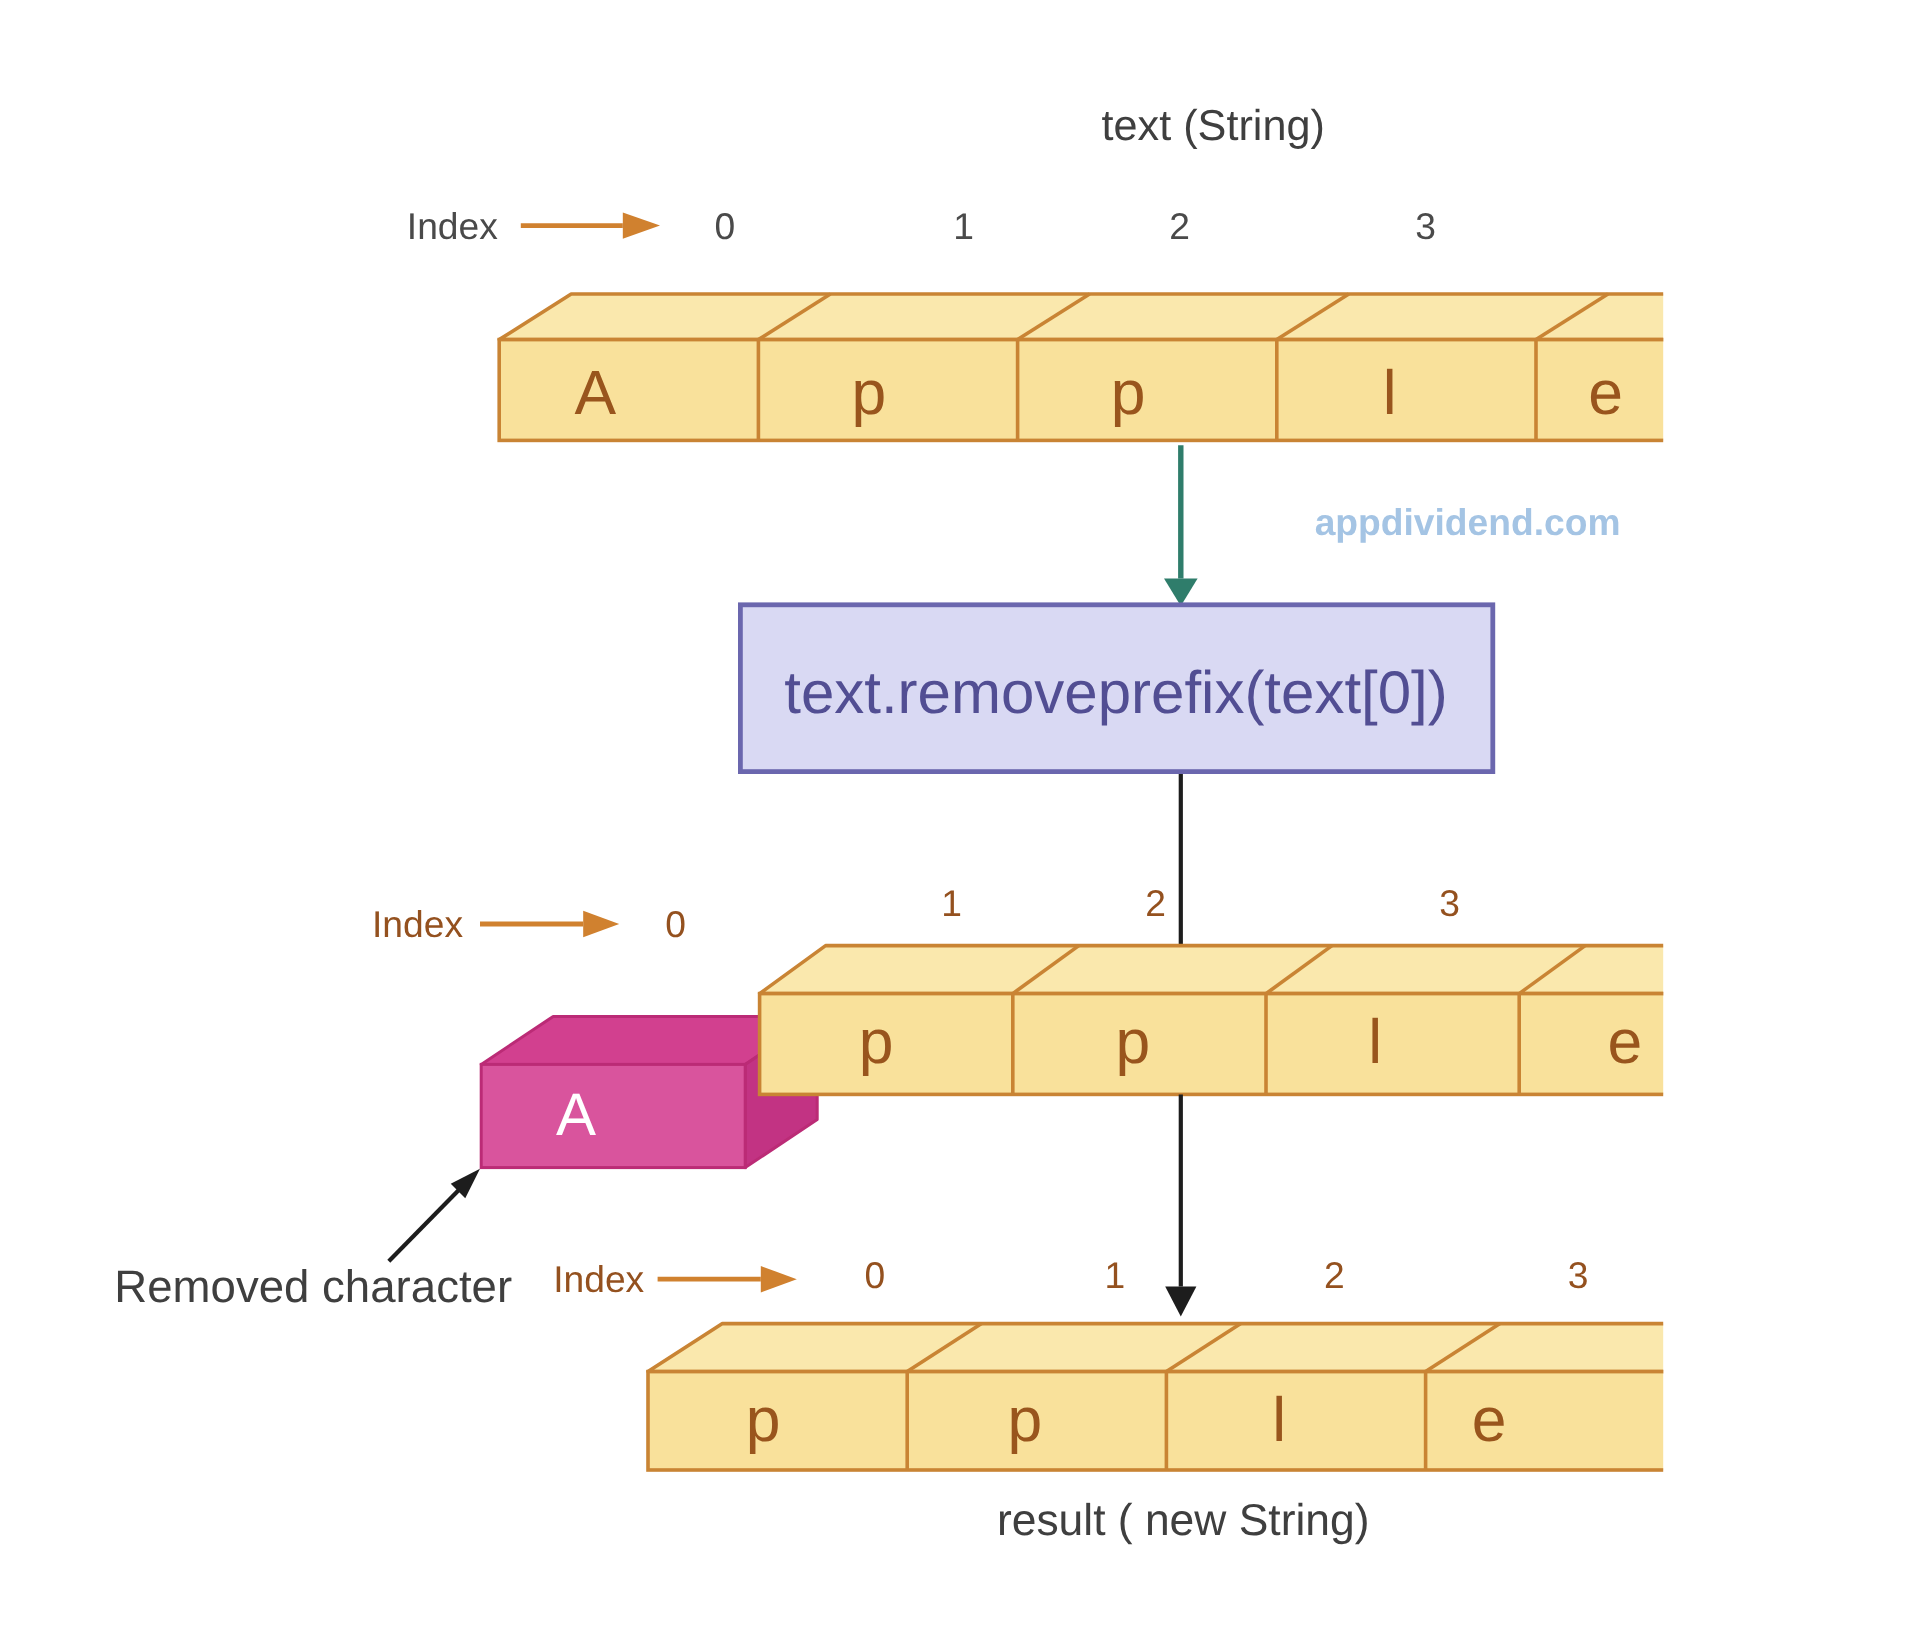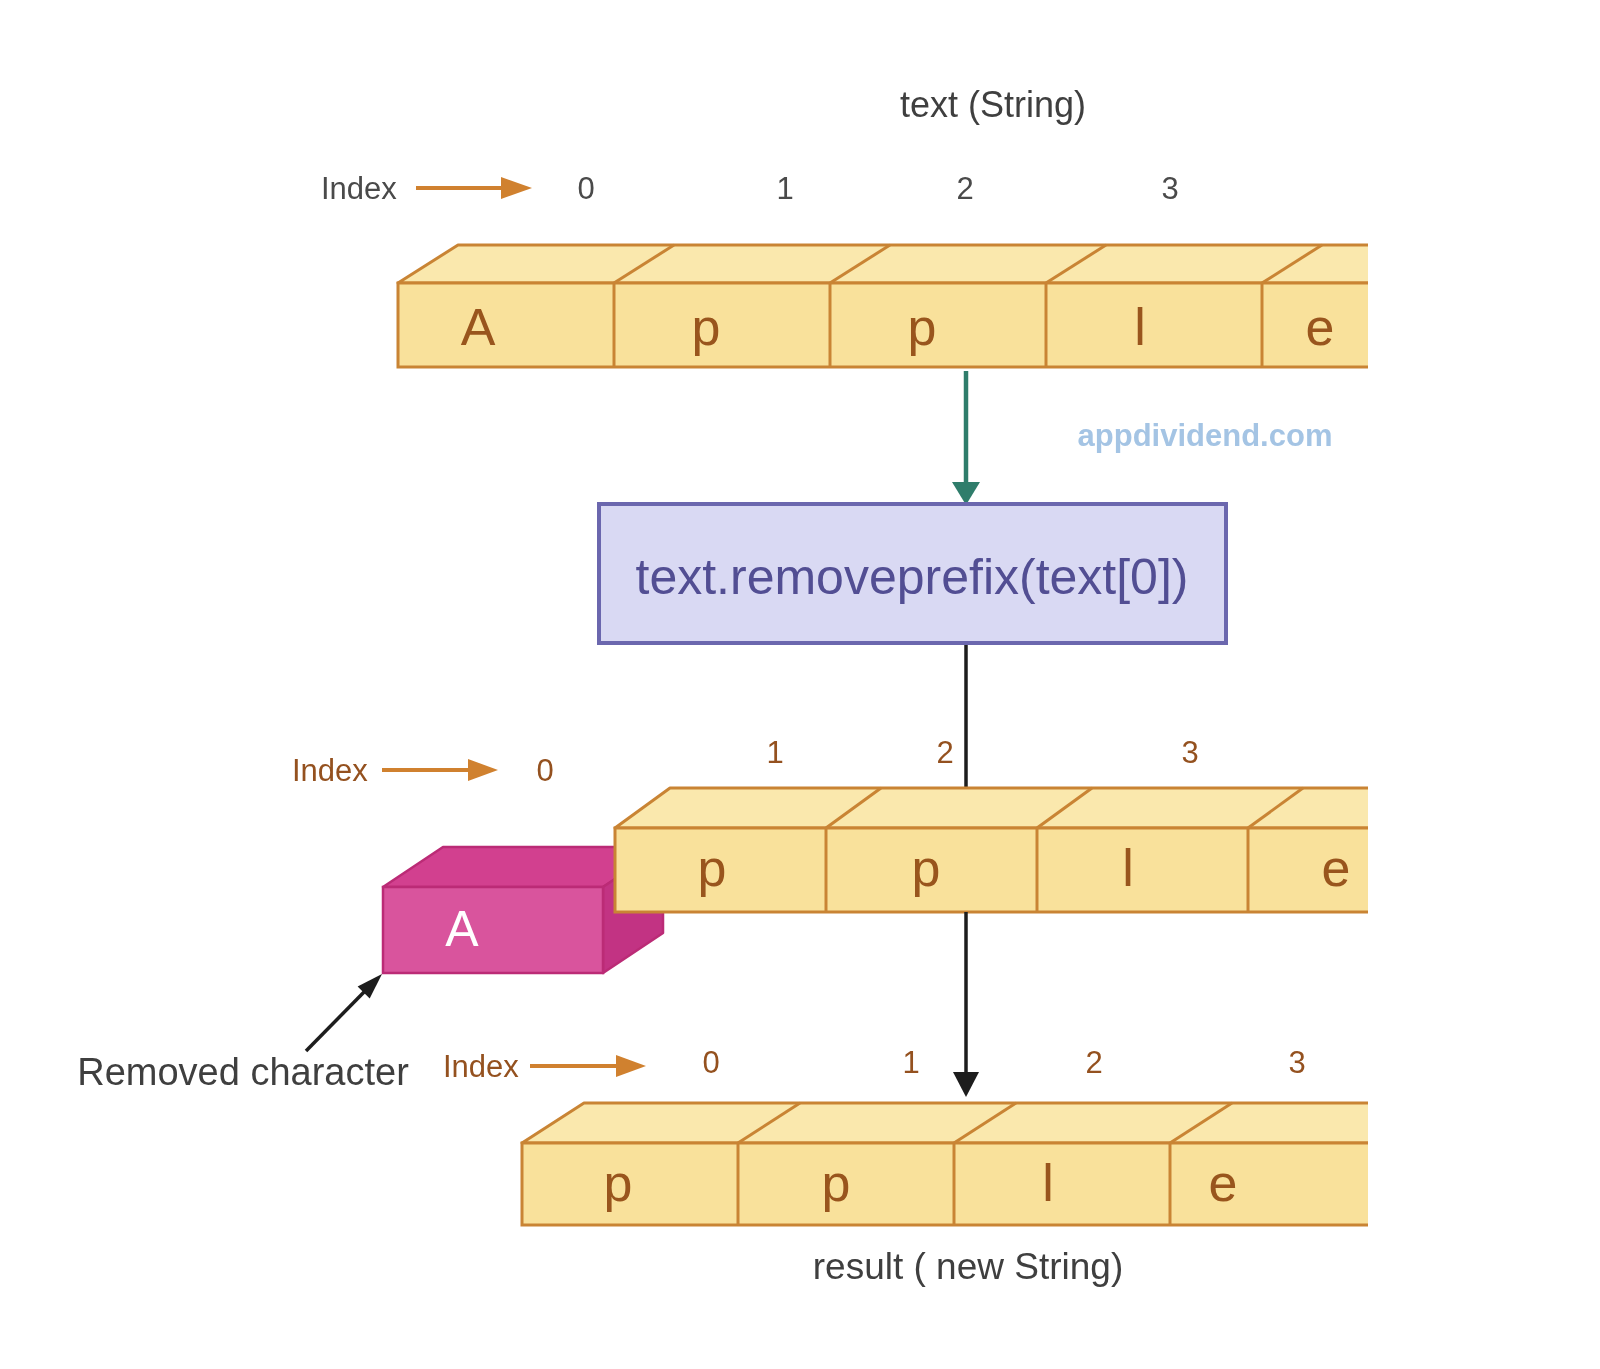--- a/index.html
+++ b/index.html
@@ -1,16 +1,16 @@
 <!DOCTYPE html>
 <html style="--cell-fill: #F9E19B; --cell-fill-top: #FAE8AD; --cell-fill-side: #F4DB90; --cell-border: #C98434; --letter: #99551D; --index-brown: #94511F; --index-gray: #4A4A4A; --arrow-orange: #D0812F; --arrow-green: #2F7D6B; --arrow-black: #1D1D1D; --operation-fill: #D9D9F3; --operation-border: #6B67AE; --operation-text: #524E93; --removed-front: #D9549D; --removed-top: #D2408F; --removed-side: #C23383; --removed-border: #BB2B76; --removed-letter: #FFFFFF; --watermark: #A4C4E4; --label-dark: #3F3F3F;"><head>
 <meta charset="utf-8">
 <style>
   html,body{margin:0;padding:0;background:#ffffff;}
-  .stage{position:relative;width:1368px;height:1369px;background:#ffffff;overflow:hidden;}
+  .stage{position:relative;width:1368px;height:1369px;background:#ffffff;overflow:hidden;padding-left:18px;}
   svg{display:block;font-family:"Liberation Sans","DejaVu Sans",sans-serif;}
 
   .title-text{fill:var(--label-dark);font-size:36px;}
   .idx-gray{fill:var(--index-gray);font-size:31px;}
   .idx-brown{fill:var(--index-brown);font-size:31px;}
   .orange-line{stroke:var(--arrow-orange);stroke-width:4;fill:none;}
   .orange-head{fill:var(--arrow-orange);}
   .green-line{stroke:var(--arrow-green);stroke-width:4.5;fill:none;}
   .green-head{fill:var(--arrow-green);}
   .black-line{stroke:var(--arrow-black);stroke-width:3.5;fill:none;}

